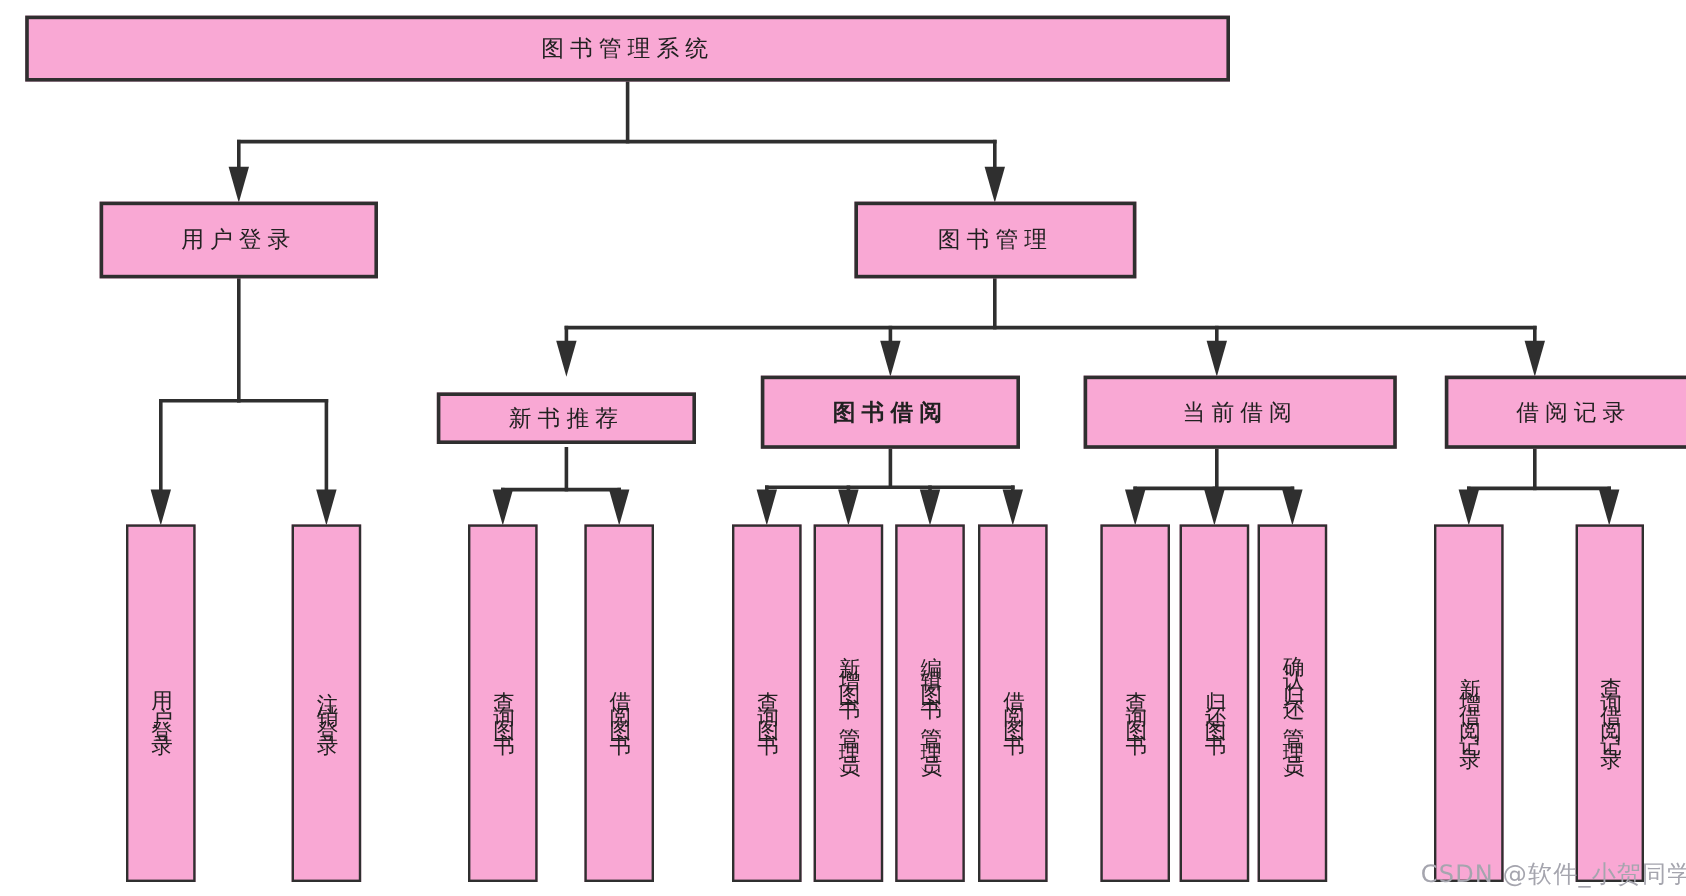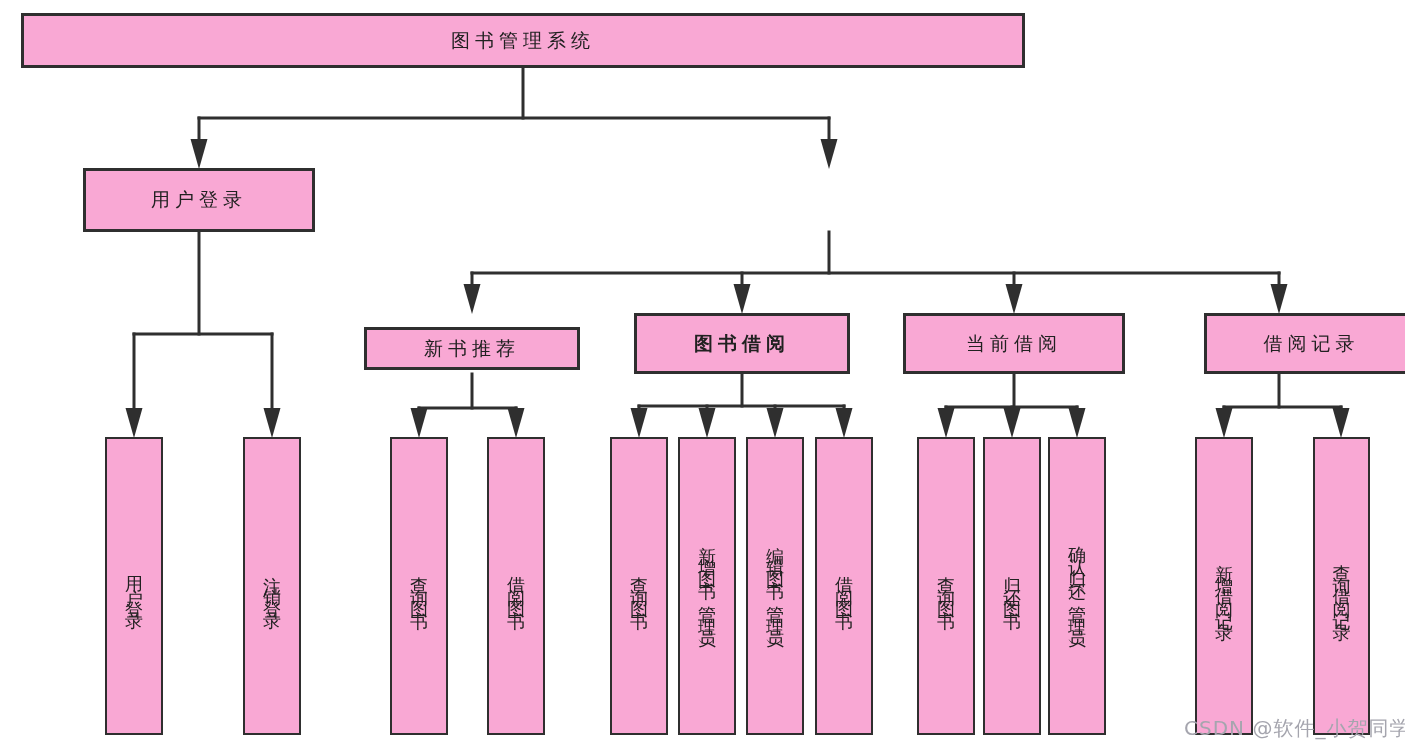--- a/index.html
+++ b/index.html
@@ -114,24 +114,25 @@
       <line x1="1224" y1="407" x2="1341" y2="407" stroke="#2f2f2f" stroke-width="3" stroke-linecap="square"></line>
       <line x1="1224" y1="407" x2="1224" y2="415" stroke="#2f2f2f" stroke-width="3" stroke-linecap="square"></line>
       <polygon points="1215.5,408 1232.5,408 1224,438" fill="#2f2f2f"></polygon>
       <line x1="1341" y1="407" x2="1341" y2="415" stroke="#2f2f2f" stroke-width="3" stroke-linecap="square"></line>
       <polygon points="1332.5,408 1349.5,408 1341,438" fill="#2f2f2f"></polygon>
     </svg>
 
   <div class="box horiz" style="left: 21px; top: 13px; width: 1004px; height: 55px;">图书管理系统</div>
 
   <div class="box horiz" style="left: 83px; top: 168px; width: 232px; height: 64px;">用户登录</div>
+  <div class="box horiz" style="left: 712px; top: 168px; width: 235px; height: 64px;">图书管理</div>
 
   <div class="box horiz" style="left: 364px; top: 327px; width: 216px; height: 43px;">新书推荐</div>
   <div class="box horiz" style="left: 634px; top: 313px; width: 216px; height: 61px; font-weight: bold;">图书借阅</div>
-  <div class="box horiz" style="left: 903px; top: 313px; width: 222px; height: 61px; text-align: right;">当前借阅</div>
+  <div class="box horiz" style="left: 903px; top: 313px; width: 261px; height: 61px; text-align: right;">当前借阅</div>
   <div class="box horiz" style="left: 1204px; top: 313px; width: 215px; height: 61px;">借阅记录</div>
 
   <div class="box vert" style="left: 105px; top: 437px; width: 58px; height: 298px;">用户登录</div>
   <div class="box vert" style="left: 243px; top: 437px; width: 58px; height: 298px;">注销登录</div>
 
   <div class="box vert" style="left: 390px; top: 437px; width: 58px; height: 298px;">查询图书</div>
   <div class="box vert" style="left: 487px; top: 437px; width: 58px; height: 298px;">借阅图书</div>
 
   <div class="box vert" style="left: 610px; top: 437px; width: 58px; height: 298px;">查询图书</div>
   <div class="box vert" style="left: 678px; top: 437px; width: 58px; height: 298px;">新增图书（管理员）</div>

